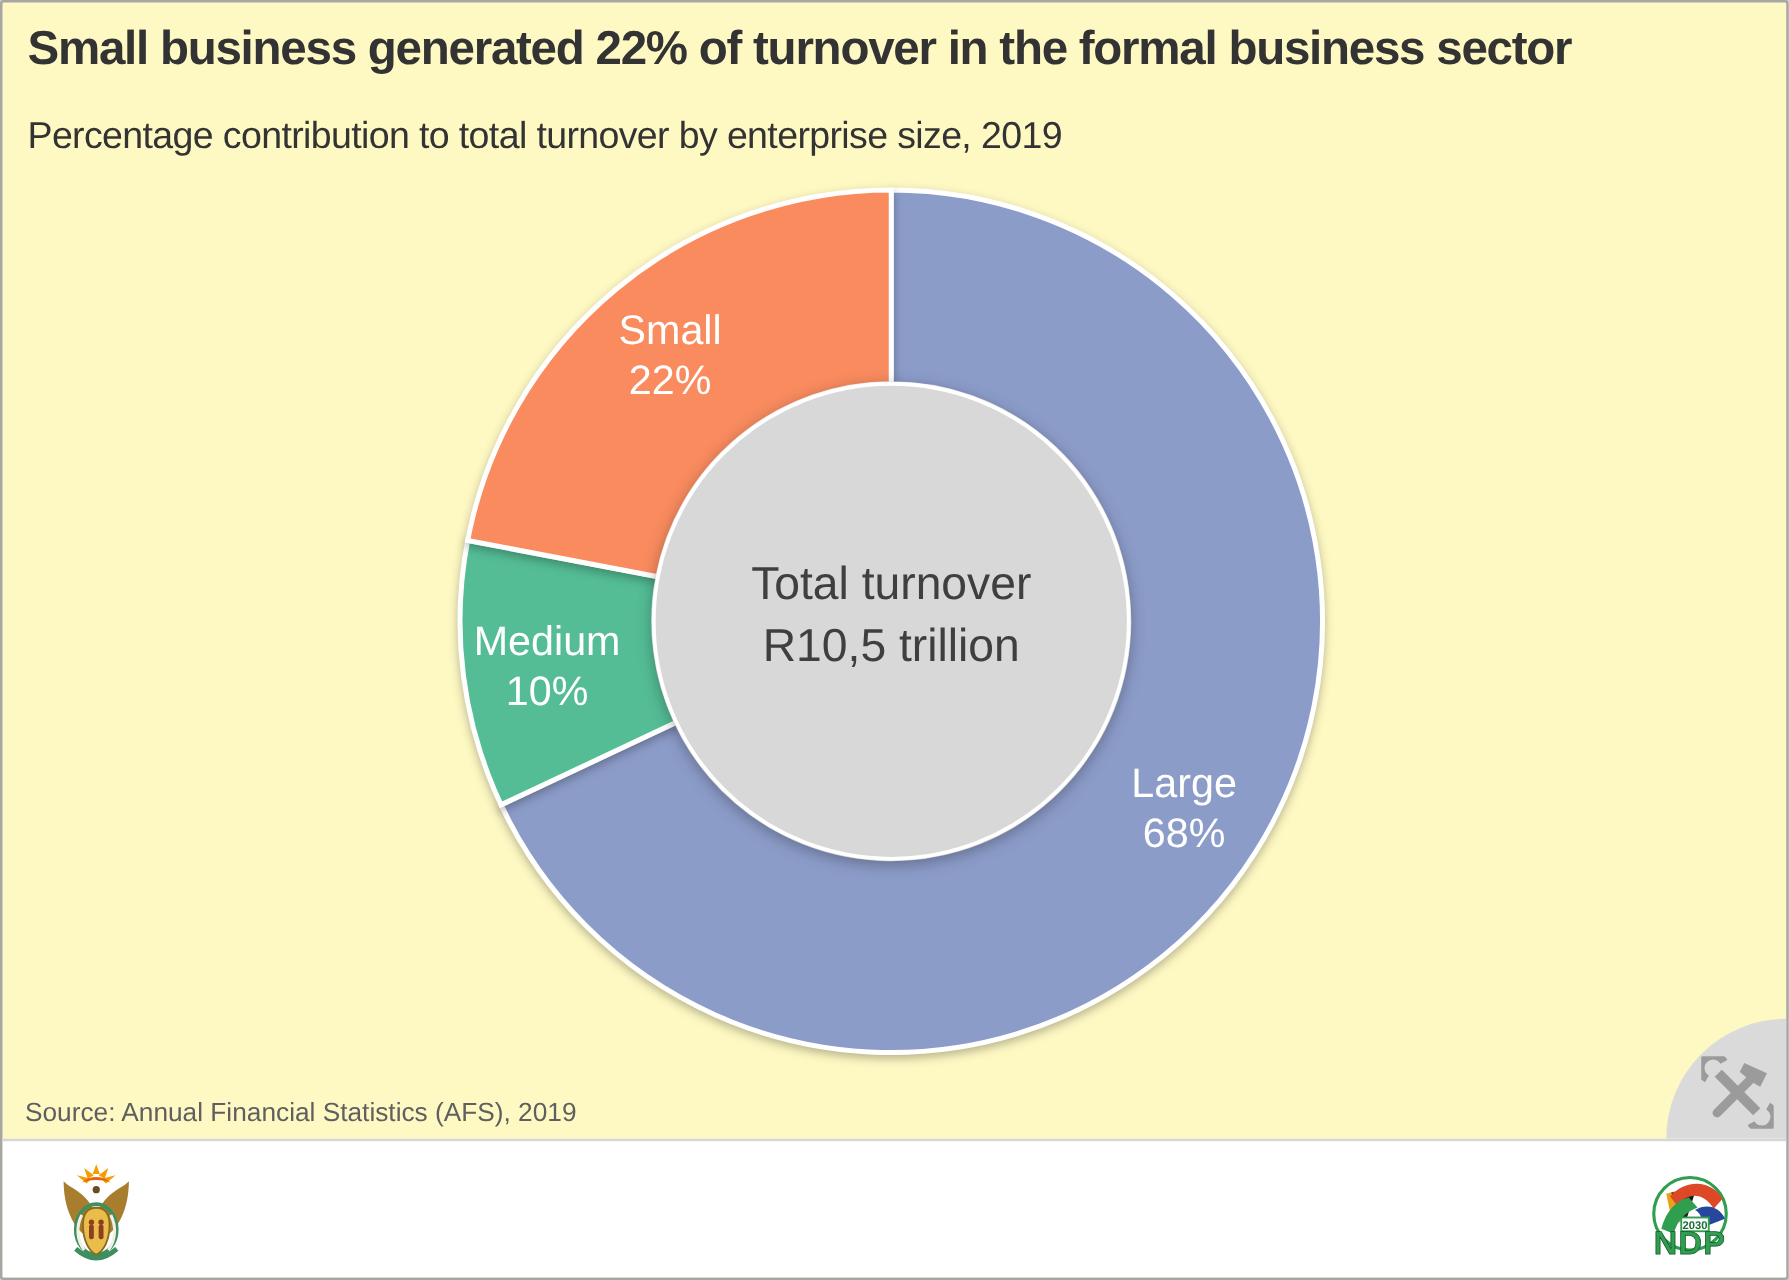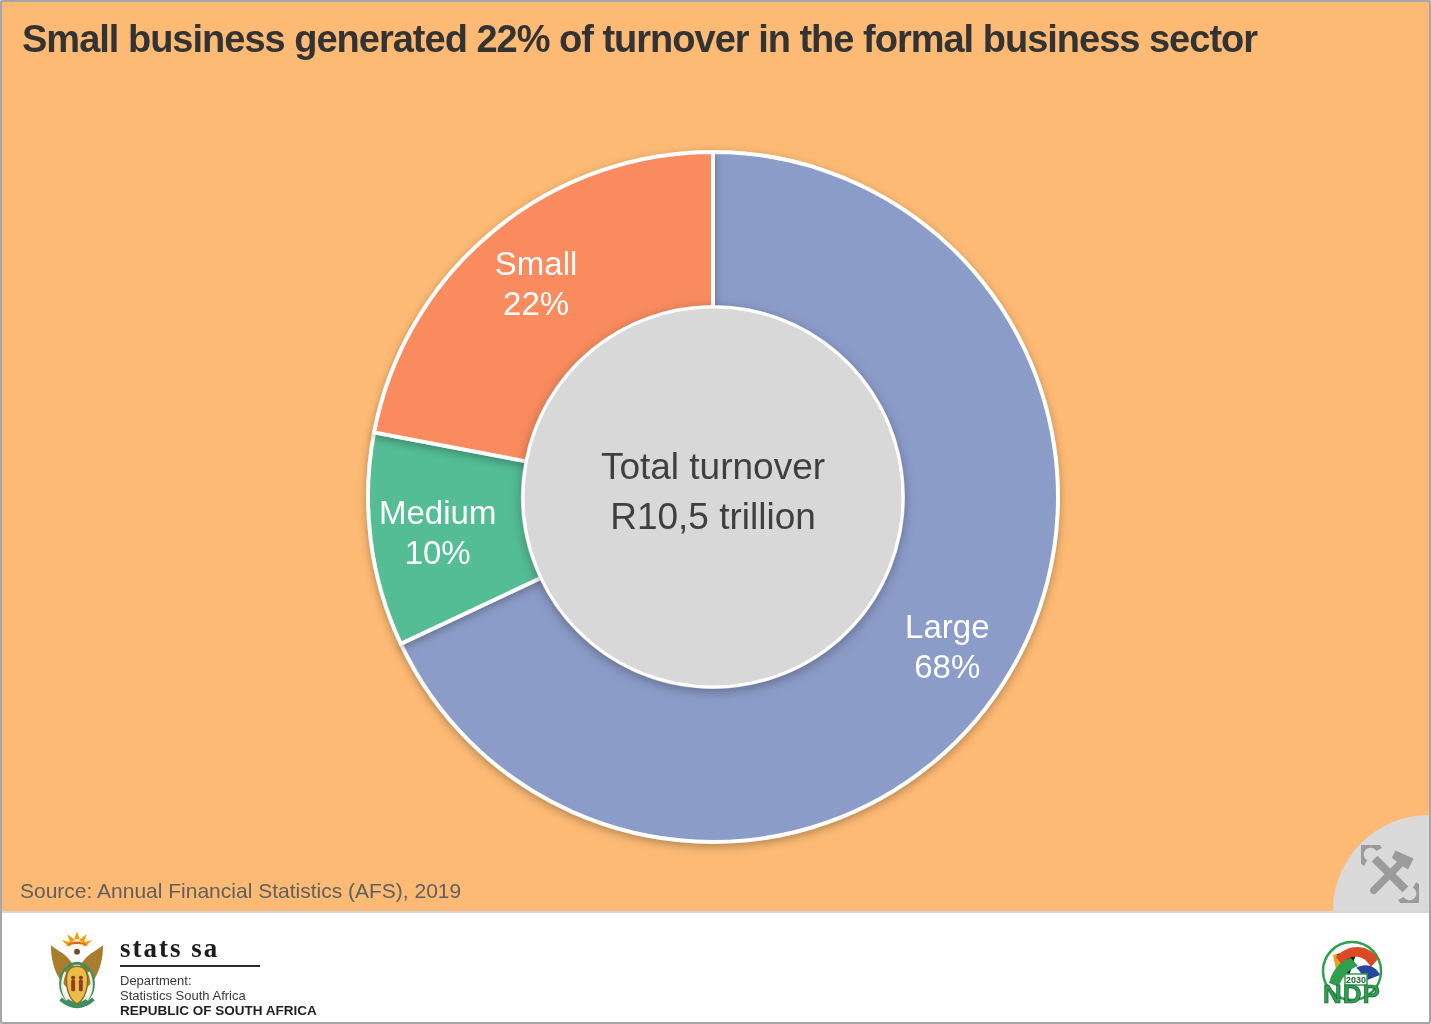--- a/index.html
+++ b/index.html
@@ -1,17 +1,17 @@
 <!DOCTYPE html>
 <html><head>
 <meta charset="utf-8">
 <style>
   html,body{margin:0;padding:0;background:#cfcfcf;font-family:"Liberation Sans",sans-serif;}
   .stage{position:relative;width:1427px;height:1020px;border:2px solid #a6a6a6;border-radius:3px;
-         background:#fdba74;overflow:hidden;}
+         background:#fef9c3;overflow:hidden;}
   .title{position:absolute;left:20px;top:16px;font-size:38px;font-weight:bold;color:#333;
          letter-spacing:-1px;white-space:nowrap;}
   .subtitle{position:absolute;left:20px;top:90px;font-size:30px;color:#333;
          letter-spacing:-0.5px;white-space:nowrap;}
   #donut{position:absolute;left:0;top:0;}
   .slice{filter:drop-shadow(0 3px 4px rgba(0,0,0,.28));}
   .hole{filter:drop-shadow(0 3px 6px rgba(0,0,0,.30));}
   .slice-label{font-size:33px;fill:#fff;text-anchor:middle;}
   .center-label{font-size:37px;fill:#3f3f3f;text-anchor:middle;}
   .tools-corner{position:absolute;right:0;top:813px;width:96px;height:96px;background:#DADADA;
@@ -28,20 +28,21 @@
   .dept{font-size:13px;color:#3a3a3a;line-height:15px;}
   .dept.bold{font-weight:bold;font-size:13.5px;color:#1f1f1f;}
   .ndp{position:absolute;left:1318px;top:24px;}
 </style>
 </head>
 <body>
 
 <div class="stage">
 
   <div class="title">Small business generated 22% of turnover in the formal business sector</div>
+  <div class="subtitle">Percentage contribution to total turnover by enterprise size, 2019</div>
 
   <svg id="donut" width="1427" height="909" viewBox="0 0 1427 909">
       <path d="M711 150 A345 345 0 1 1 398.83466689922335 641.8938555899501 L539.0828600314563 575.8980653973639 A190 190 0 1 0 711 305 Z" fill="#8C9CC9" stroke="#fff" stroke-width="4" class="slice"></path>
       <text class="slice-label"><tspan x="945.3009993268092" y="635.6919356066714">Large</tspan><tspan x="945.3009993268092" y="675.6919356066714">68%</tspan></text>
       <path d="M398.83466689922335 641.8938555899501 A345 345 0 0 1 372.1108984986024 430.3534464679251 L524.3654223615491 459.39755022871236 A190 190 0 0 0 539.0828600314563 575.8980653973639 Z" fill="#54BD95" stroke="#fff" stroke-width="4" class="slice"></path>
       <text class="slice-label"><tspan x="435.6881703852324" y="521.7799723140943">Medium</tspan><tspan x="435.6881703852324" y="561.7799723140943">10%</tspan></text>
       <path d="M372.1108984986024 430.3534464679251 A345 345 0 0 1 710.9999999999999 150 L711 305 A190 190 0 0 0 524.3654223615491 459.39755022871236 Z" fill="#F98B5F" stroke="#fff" stroke-width="4" class="slice"></path>
       <text class="slice-label"><tspan x="534.1148428447384" y="273.18257512971866">Small</tspan><tspan x="534.1148428447384" y="313.18257512971866">22%</tspan></text>
       <circle cx="711" cy="495" r="190" fill="#D8D8D8" stroke="#fff" stroke-width="3" class="hole"></circle>
       <text class="center-label"><tspan x="711" y="477">Total turnover</tspan><tspan x="711" y="527">R10,5 trillion</tspan></text>
@@ -91,27 +92,20 @@
       <g fill="#8F3D20">
         <circle cx="26" cy="48" r="2.2"></circle>
           <rect x="24" y="50" width="4" height="12" rx="1.5"></rect>
         <circle cx="34" cy="48" r="2.2"></circle>
           <rect x="32" y="50" width="4" height="12" rx="1.5"></rect>
       </g>
 
       <path d="M13 70 Q30 85 47 70" fill="none" stroke="#3E8E5E" stroke-width="4"></path>
     </svg>
 
-    <div class="statssa-text">
-      <div class="wordmark">stats sa</div>
-      <div class="wordmark-rule"></div>
-      <div class="dept">Department:</div>
-      <div class="dept">Statistics South Africa</div>
-      <div class="dept bold">REPUBLIC OF SOUTH AFRICA</div>
-    </div>
 
     <svg class="ndp" width="64" height="72" viewBox="0 0 64 72">
       <circle cx="32" cy="34" r="29" fill="#fff" stroke="#2F9E4F" stroke-width="2.5"></circle>
 
       <polygon points="13,18 20,16 26,40 18,42" fill="#E8A21A"></polygon>
       <polygon points="17,17 36,17 28,42" fill="#1a1a1a"></polygon>
 
       <path d="M16 20 C30 5 50 8 58 22 L51 30 C43 17 30 16 22 28 Z" fill="#DD4827"></path>
 
       <path d="M36 31 C46 25 56 29 60 38 L42 45 C42 37 40 33 36 31 Z" fill="#27479E"></path>

